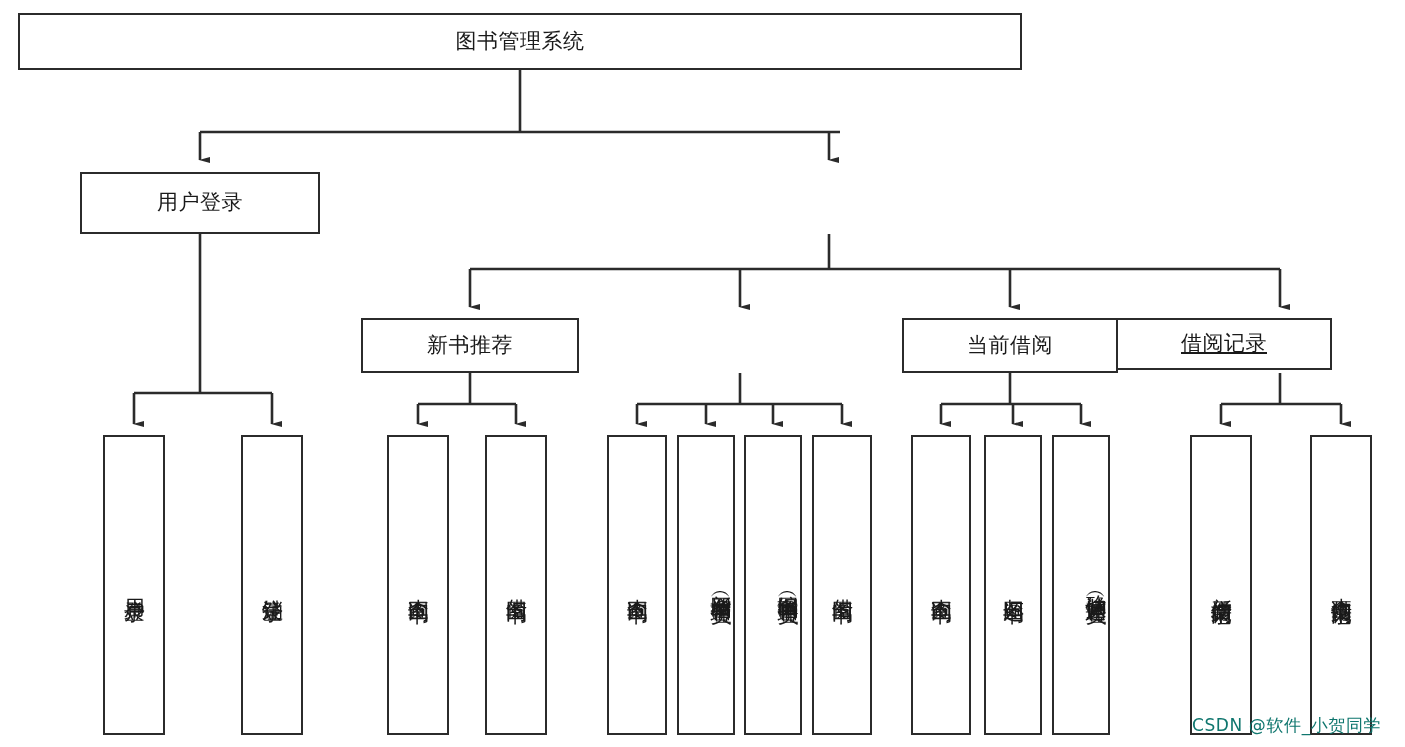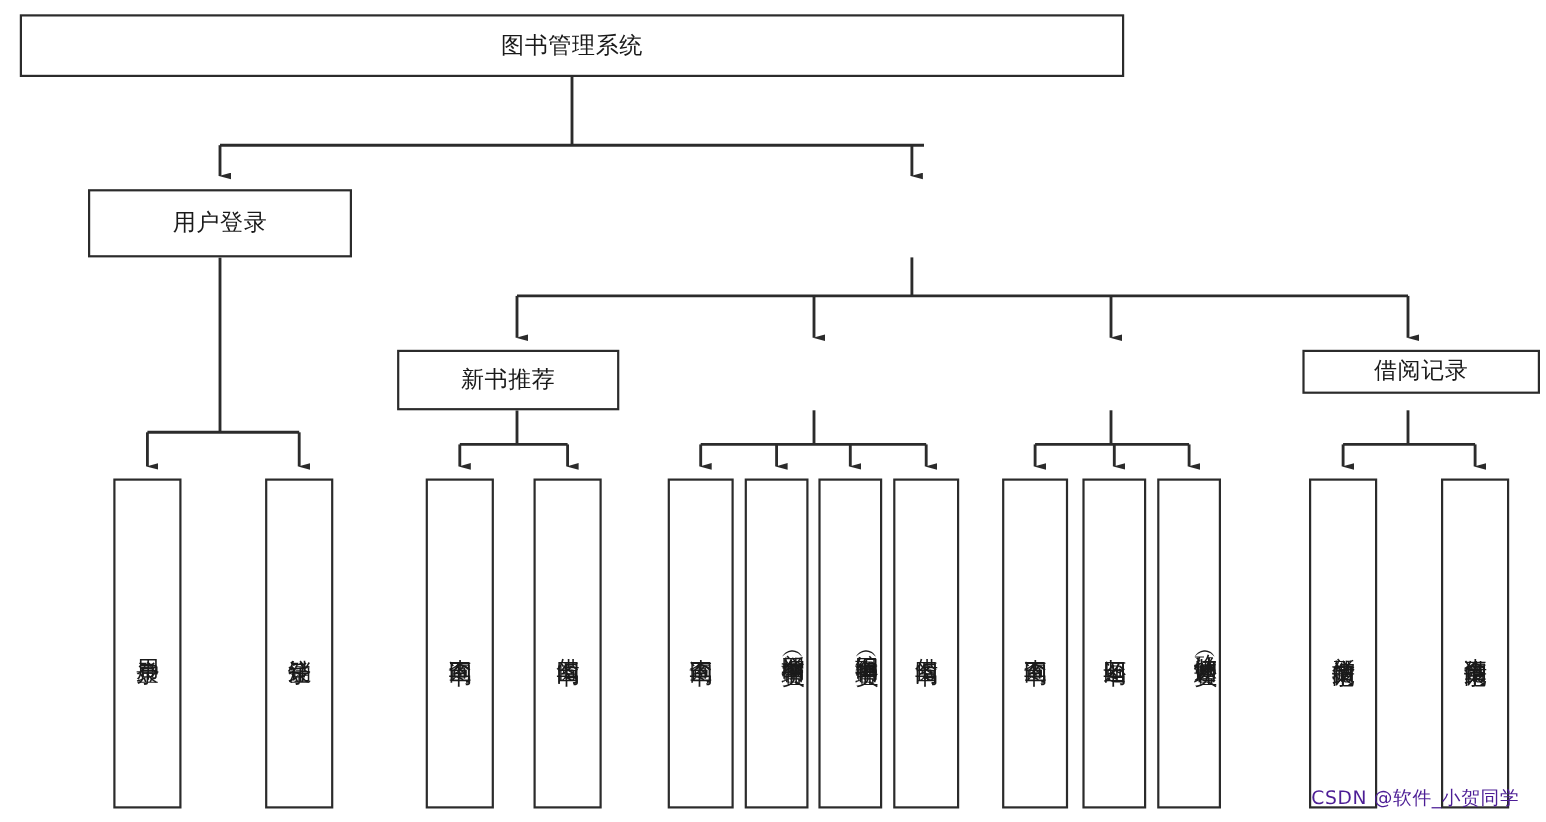--- a/index.html
+++ b/index.html
@@ -51,21 +51,21 @@
     justify-content: center;
   }
   .node.vert.mid {
     align-items: center;
   }
   .watermark {
     position: absolute;
     left: 1192px;
     top: 714px;
     font-size: 17px;
-    color: #4c1d95;
+    color: #0f766e;
     letter-spacing: 0.6px;
     white-space: nowrap;
     font-family: "DejaVu Sans", "Liberation Sans", sans-serif;
   }
 </style>
 </head>
 <body>
 
 <div id="canvas">
 
@@ -120,24 +120,27 @@
   </svg>
 
   <div class="node horiz" style="left:18px; top:13px; width:1004px; height:57px;">
     <span>图书管理系统</span>
   </div>
 
   <div class="node horiz" style="left:80px; top:172px; width:240px; height:62px;">
     <span>用户登录</span>
   </div>
 
-  <div class="node horiz" style="left:361px; top:318px; width:202px; height:55px;">
+  <div class="node horiz" style="left:361px; top:318px; width:218px; height:55px;">
     <span>新书推荐</span>
   </div>
-  <div class="node horiz" style="left:1184px; top:318px; width:216px; height:40px;">
+  <div class="node horiz" style="left:902px; top:318px; width:216px; height:55px;">
+    <span>当前借阅</span>
+  </div>
+  <div class="node horiz" style="left:1116px; top:318px; width:216px; height:52px;text-decoration:underline;">
     <span>借阅记录</span>
   </div>
 
   <div class="node vert mid" style="left:103px; top:435px; width:62px; height:300px;">
     <span>用户登录</span>
   </div>
   <div class="node vert mid" style="left:241px; top:435px; width:62px; height:300px;">
     <span>注销登录</span>
   </div>
   <div class="node vert mid" style="left:387px; top:435px; width:62px; height:300px;">

